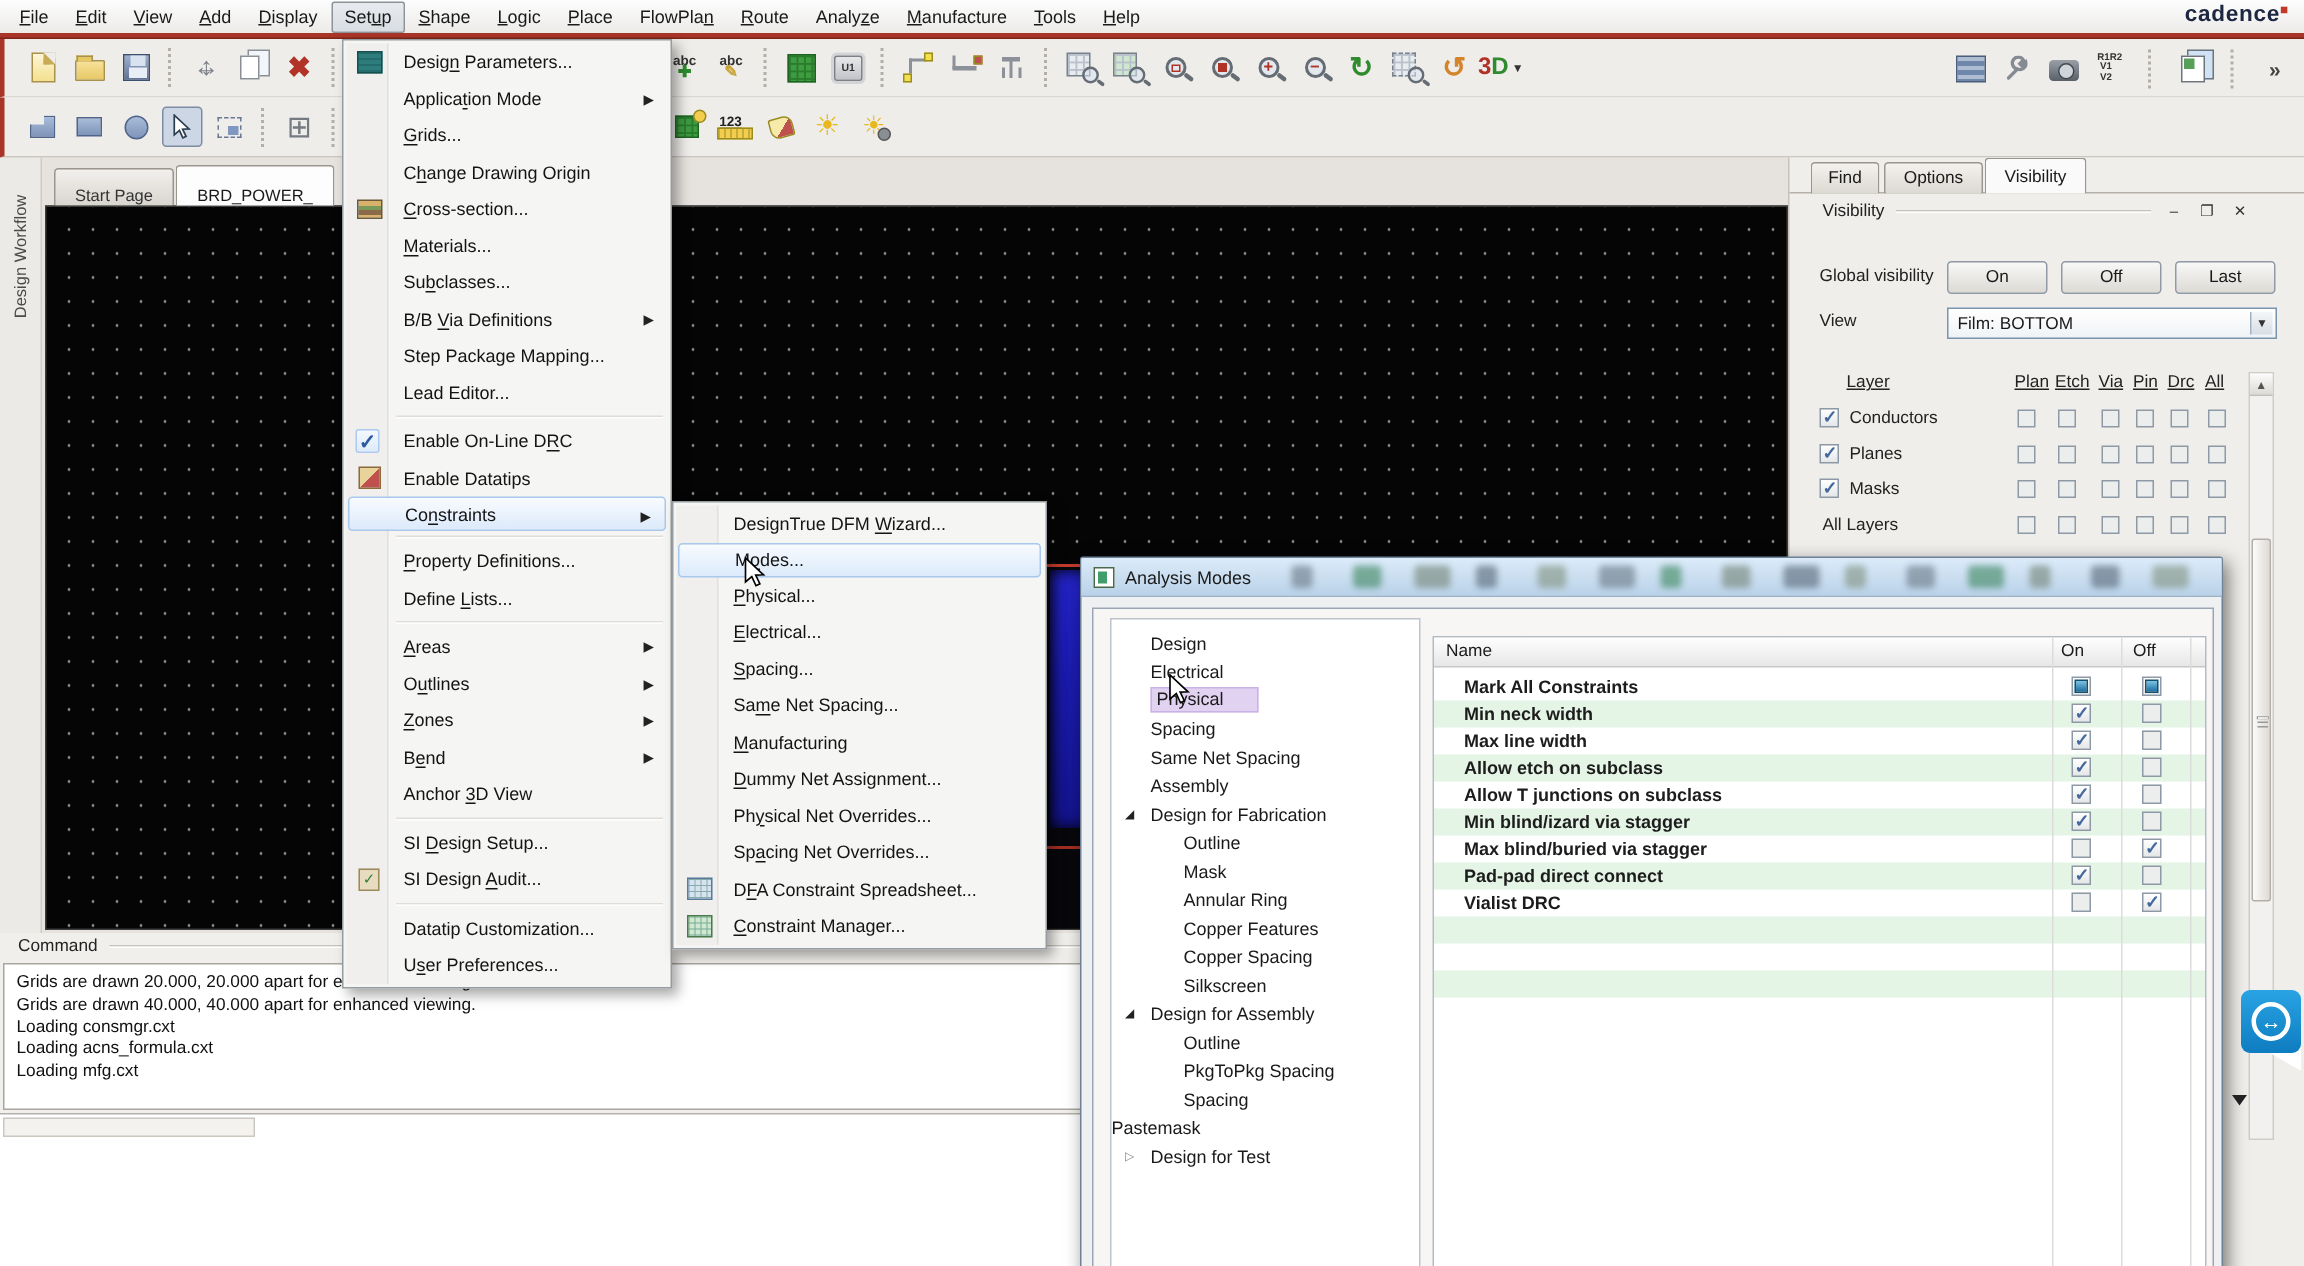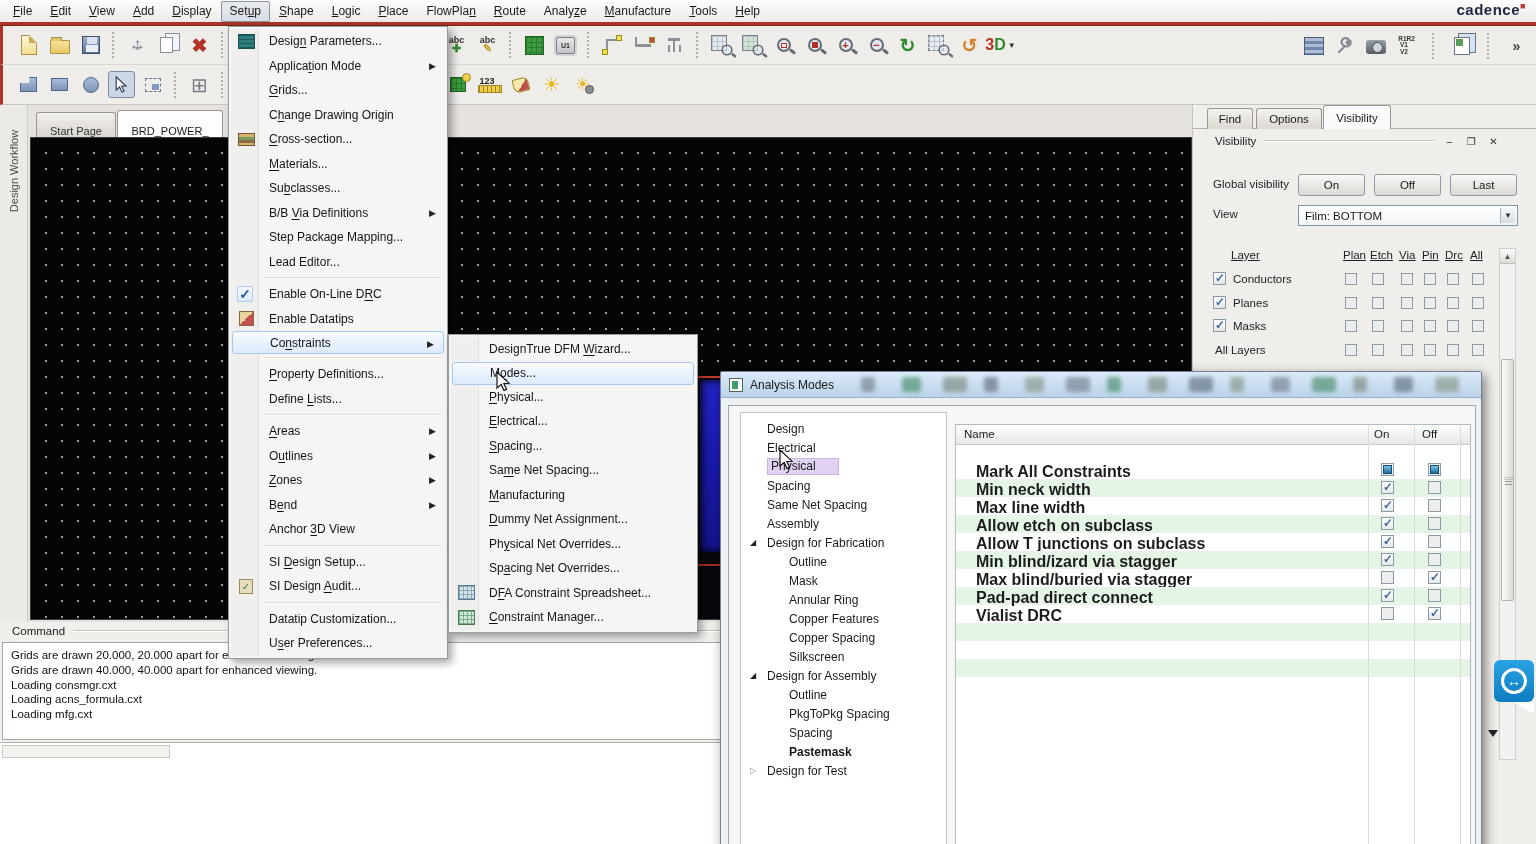--- a/index.html
+++ b/index.html
@@ -189,21 +189,21 @@
   .tn .exp.col { color:#888; }
   .tn span.sel { background:#e2d2f2; border:1px solid #cbb2e6; padding:0 22px 1px 3px; margin-left:-3px; }
   #dlg-table { position:absolute; left:234px; top:52px; width:516px; height:437px; background:#fff;
     border:1px solid #b2bac2; overflow:hidden; }
   #tbl-head { position:absolute; left:0; top:0; width:514px; height:20px;
     background:linear-gradient(#fefefe,#e7e7e7); border-bottom:1px solid #c7c7c7; font-size:11.5px; }
   #tbl-head .nm { position:absolute; left:8px; top:3px; }
   #tbl-head .on { position:absolute; left:418px; top:3px; }
   #tbl-head .off { position:absolute; left:466px; top:3px; }
   .vline { position:absolute; top:0; bottom:0; width:1px; background:#dcdcdc; }
-  .trow { position:absolute; left:0; width:514px; height:18px; font-size:16px;margin-top:12px; }
+  .trow { position:absolute; left:0; width:514px; height:18px; font-size:12px; }
   .trow .nm { position:absolute; left:20px; top:2px; font-weight:bold; color:#1c1c1c; }
   .trow .cbx { position:absolute; top:2px; }
   .striped { background:#e4f5e6; }
 
   .cursor { position:absolute; z-index:300; width:17px; height:22px; }
 </style>
 </head>
 <body>
 
 <div id="menubar">
@@ -629,21 +629,21 @@
       <div class="tn">
         <span style="margin-left:48px;" class="">Outline</span>
       </div>
       <div class="tn">
         <span style="margin-left:48px;" class="">PkgToPkg Spacing</span>
       </div>
       <div class="tn">
         <span style="margin-left:48px;" class="">Spacing</span>
       </div>
       <div class="tn">
-        <span style="margin-left:48px;font-weight:bold;" class="">Pastemask</span>
+        <span style="" class="">Pastemask</span>
       </div>
       <div class="tn">
         <span class="exp col">▷</span>
         <span style="margin-left:26px;" class="">Design for Test</span>
       </div>
     </div>
   <div id="dlg-table">
     <div id="tbl-head">
       <span class="nm">Name</span>
       <span class="on">On</span>

